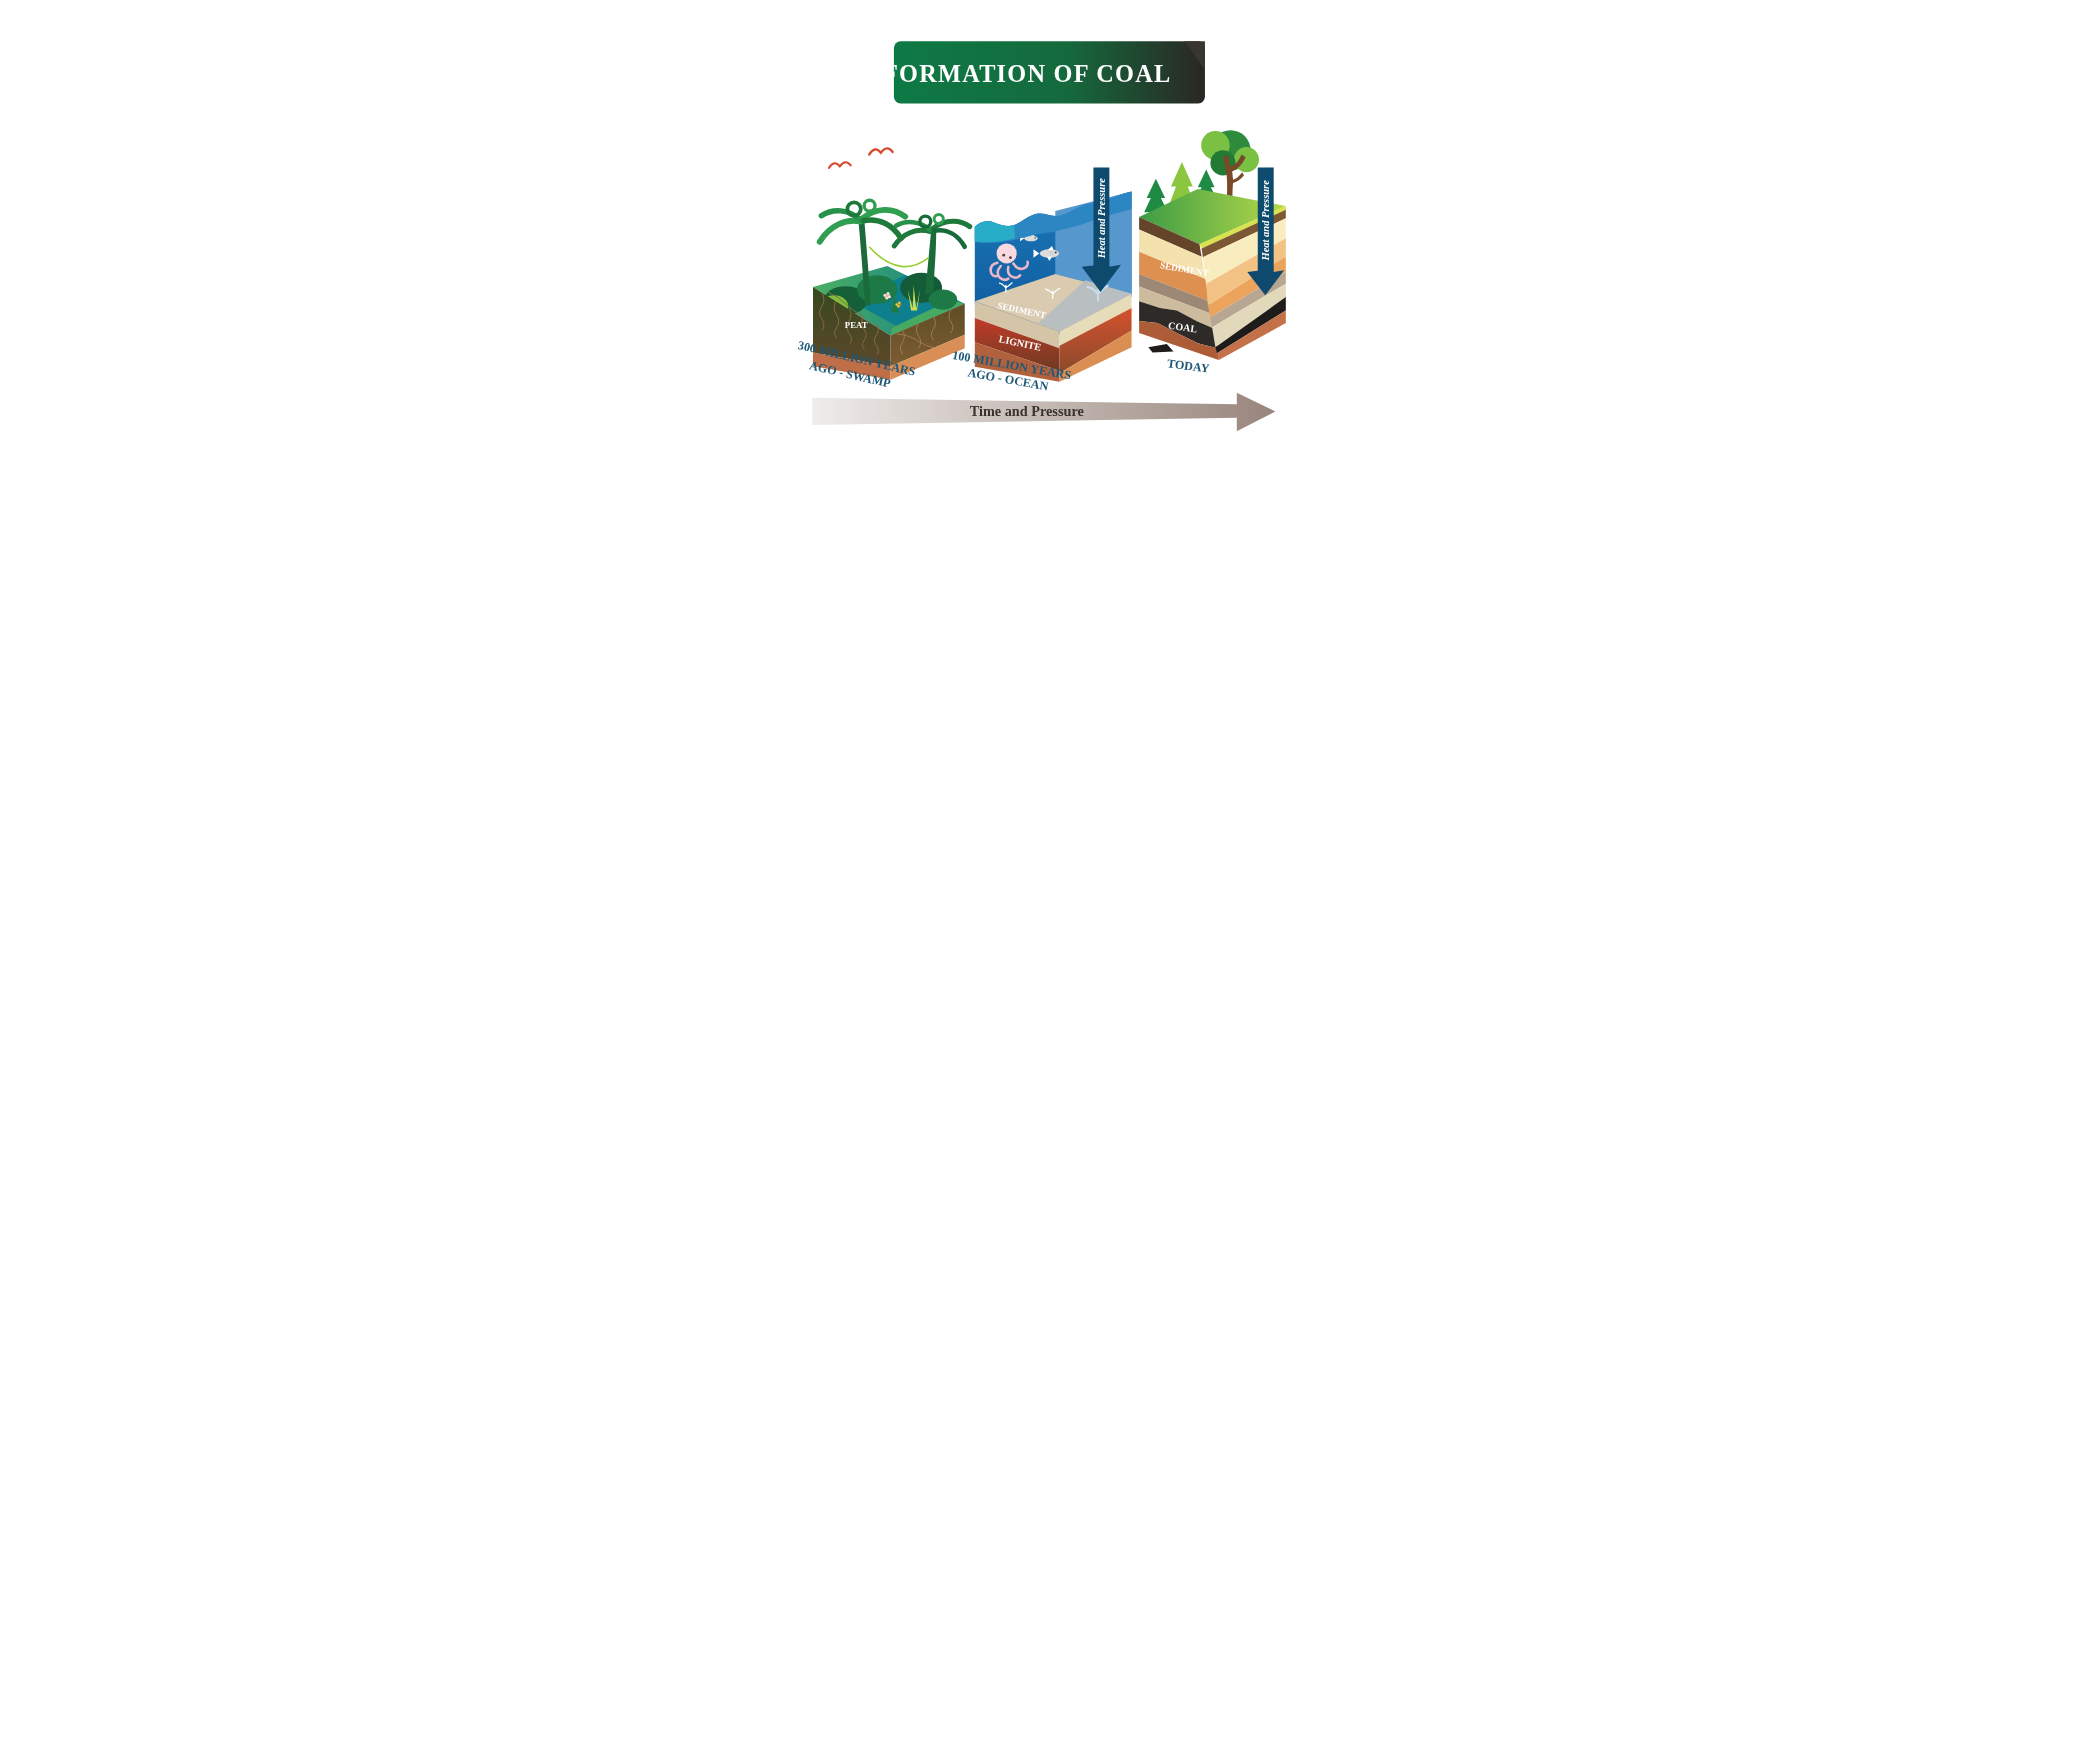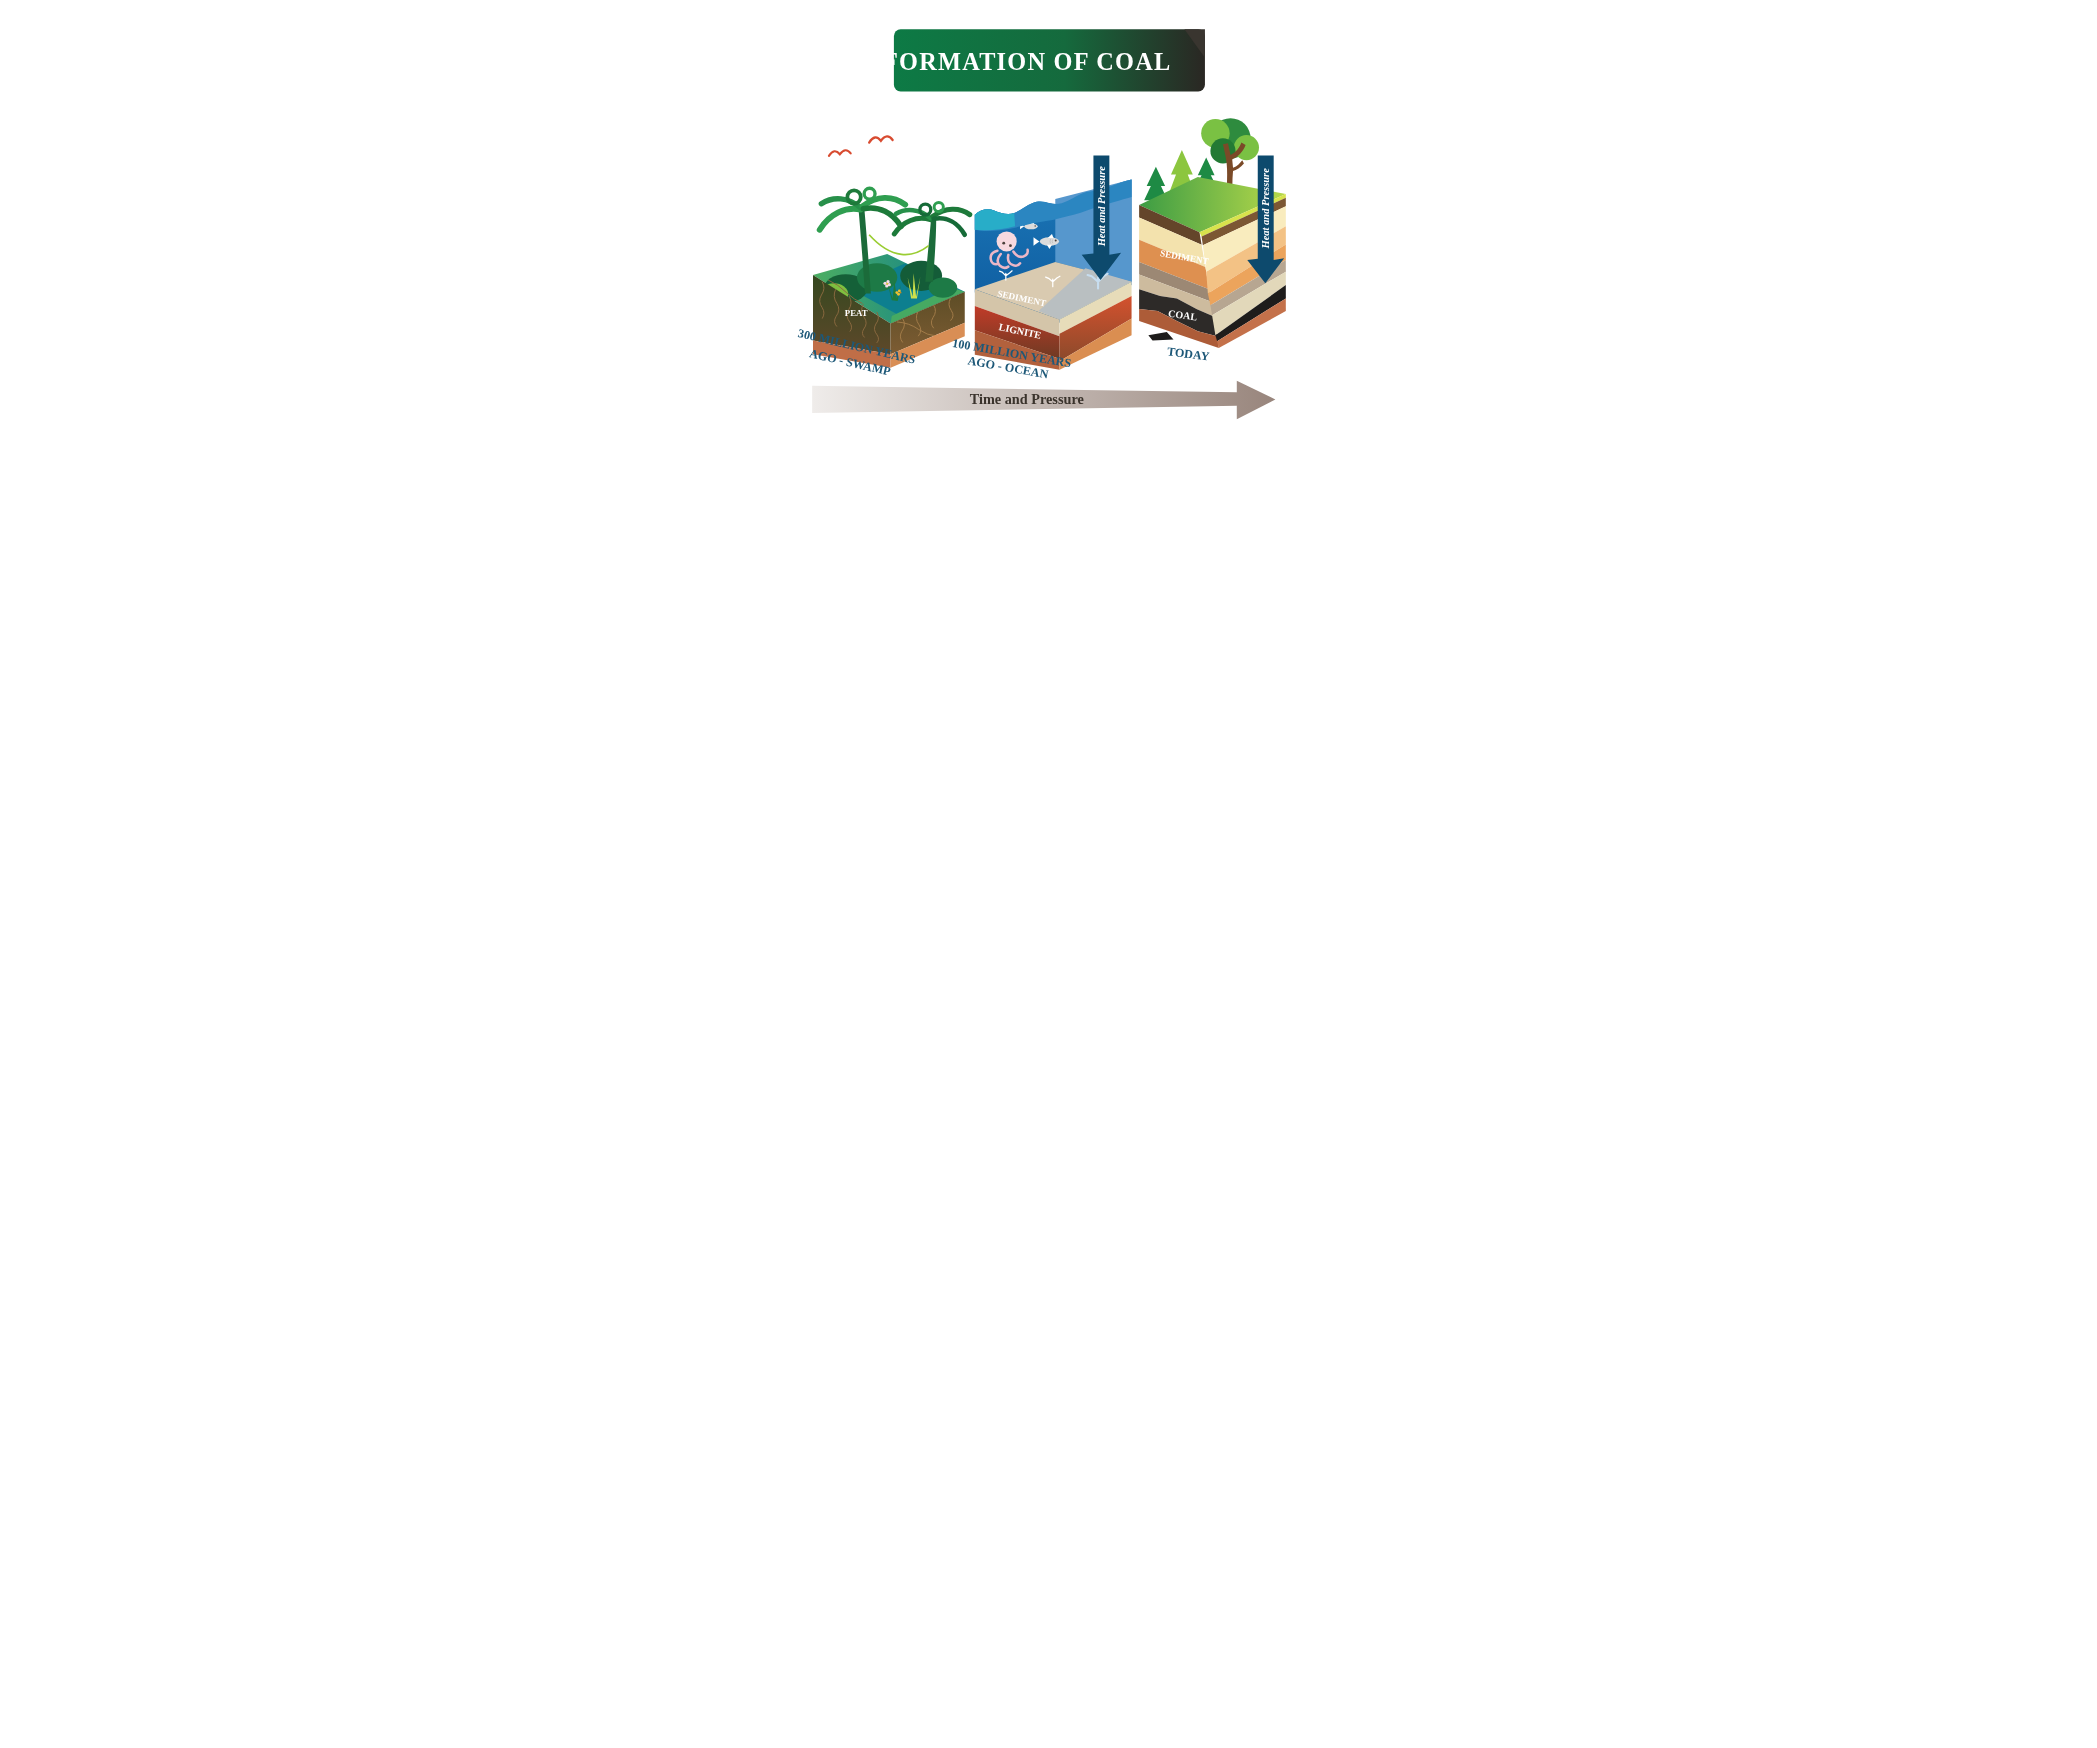--- a/index.html
+++ b/index.html
@@ -1,16 +1,16 @@
 <!DOCTYPE html>
 <html style="font-size:6.7px"><head>
 <meta charset="utf-8">
 <style>
   html,body{margin:0;padding:0;background:#ffffff;}
-  .stage{width:524px;max-width:100%;margin:0 auto;}
+  .stage{width:524px;max-width:100%;margin:12px auto;}
   svg{display:block;width:100%;height:auto;}
   text{font-family:"Liberation Serif", serif;}
   .ttl{font-weight:bold;fill:#ffffff;letter-spacing:3px;}
   .layerlbl{font-weight:bold;fill:#ffffff;}
   .cap{font-weight:bold;fill:#1d5878;}
   .arrtxt{font-weight:bold;font-style:italic;fill:#ffffff;}
   .timetxt{font-weight:bold;fill:#3a332c;}
 </style>
 </head>
 <body>

